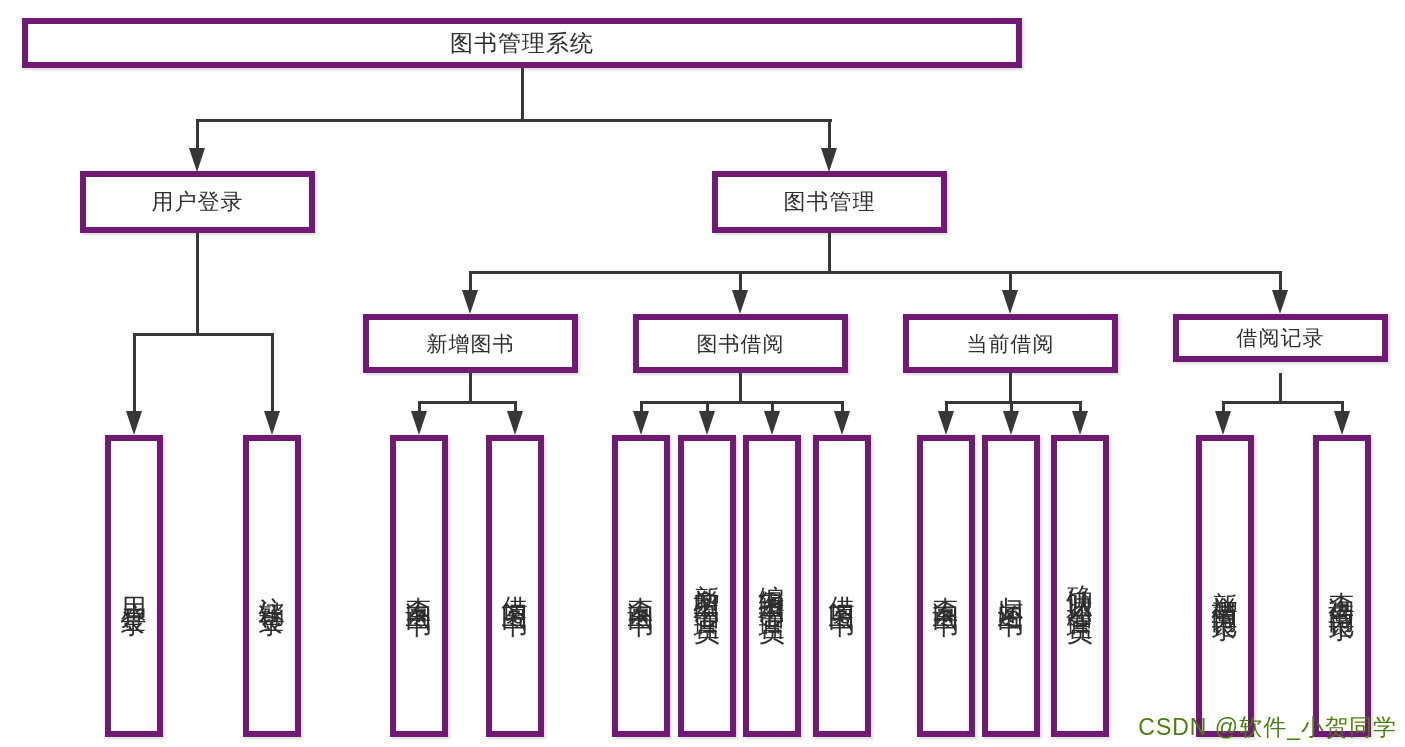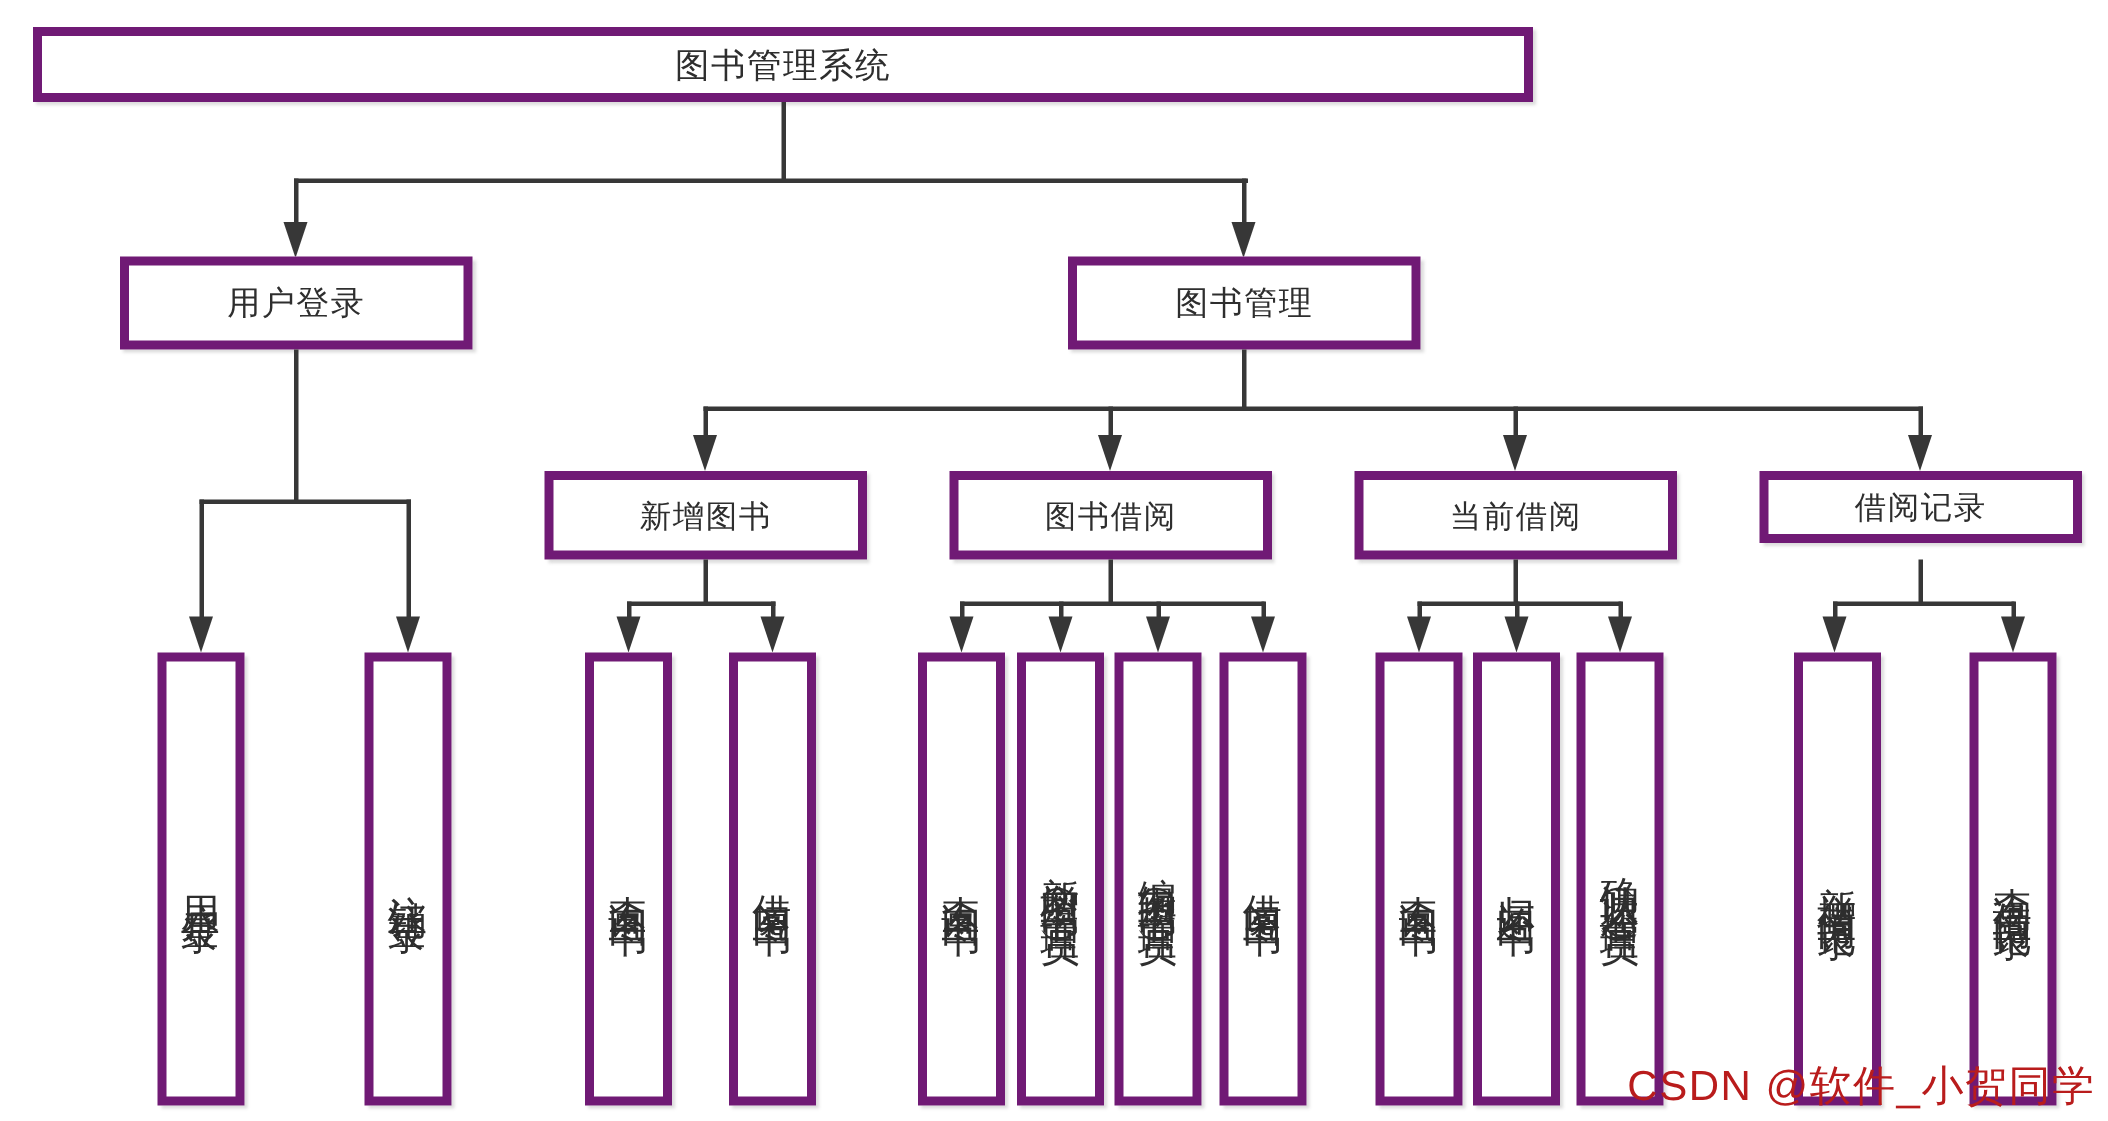--- a/index.html
+++ b/index.html
@@ -39,22 +39,22 @@
     position: absolute;
     width: 0; height: 0;
     border-left: 8px solid transparent;
     border-right: 8px solid transparent;
     border-top: 24px solid #373737;
   }
   .watermark {
     position: absolute;
     right: 8px;
     bottom: 4px;
-    font-size: 28px;
-    color: #b91c1c;
+    font-size: 23px;
+    color: #4d7c0f;
     letter-spacing: 1px;
     z-index: 10;
   }
 </style>
 </head>
 <body>
 
 <div id="canvas">
 
   <div class="box root-box" style="left:22px; top:18px; width:1000px; height:50px;">图书管理系统</div>

